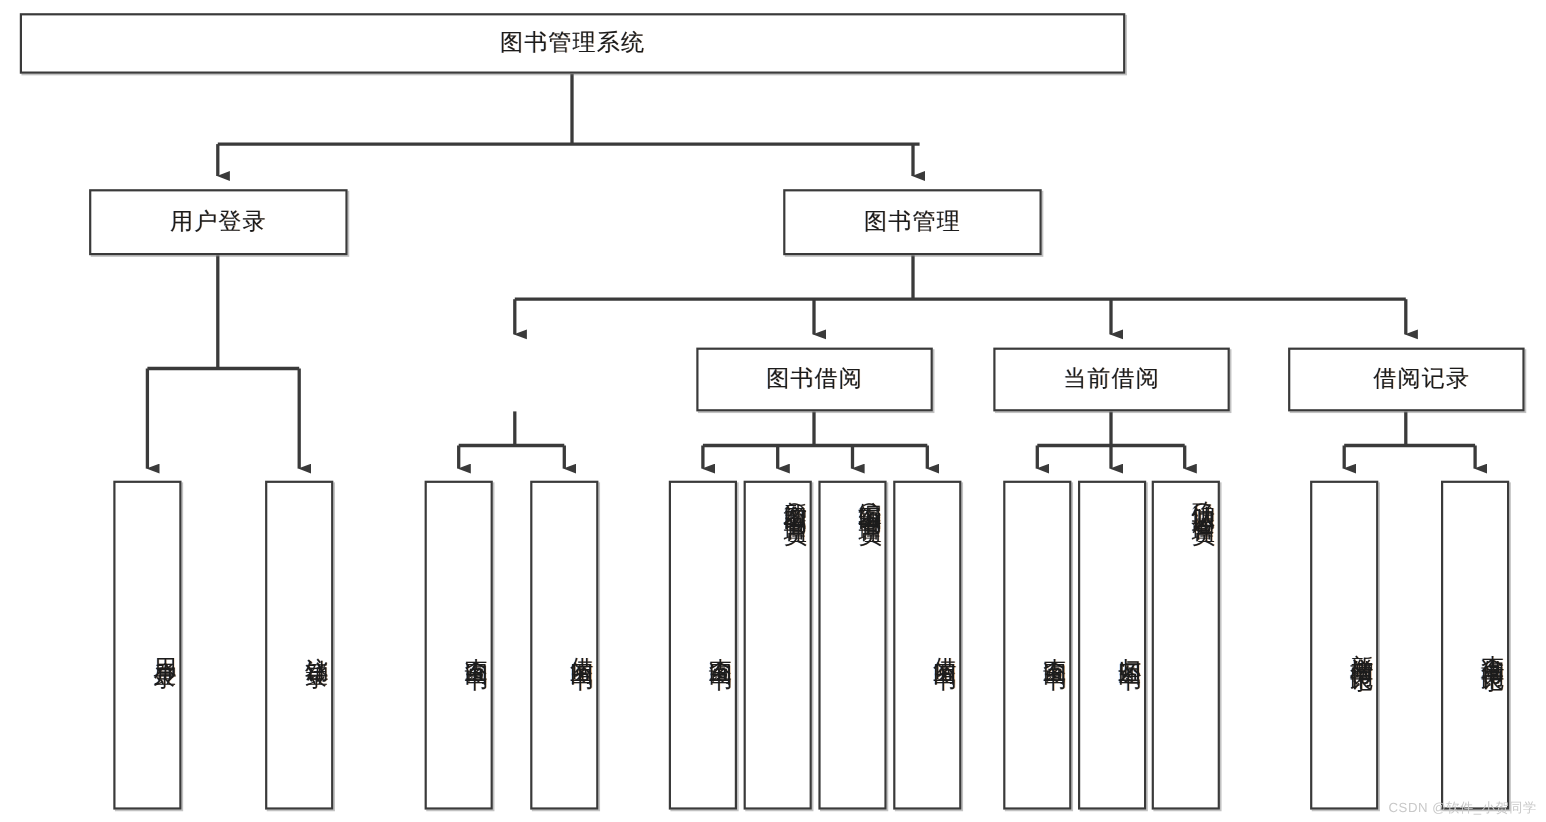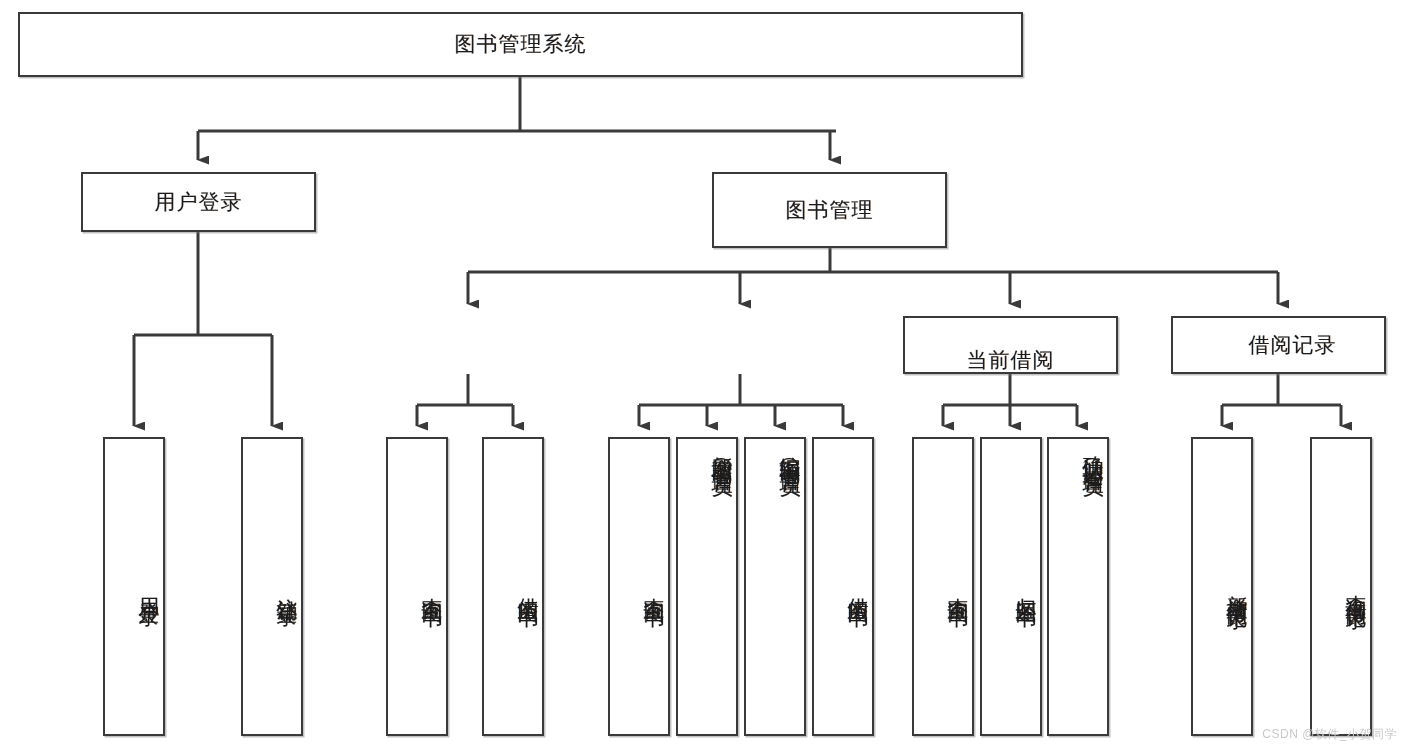--- a/index.html
+++ b/index.html
@@ -99,32 +99,35 @@
       <path d="M1010,405 L1010,426" marker-end="url(#ah)"></path>
       <path d="M1077,405 L1077,426" marker-end="url(#ah)"></path>
 
       <path d="M1278,374 L1278,405"></path>
       <path d="M1222,405 L1341,405"></path>
       <path d="M1222,405 L1222,426" marker-end="url(#ah)"></path>
       <path d="M1341,405 L1341,426" marker-end="url(#ah)"></path>
     </g>
   </svg>
 
-  <div class="node" style="left:18px;top:12px;width:1005px;height:65px;">
+  <div class="node" style="left:18px;top:12px;width:1005px;height:55px;">
     <span class="label">图书管理系统</span>
   </div>
 
   <div class="node" style="left:81px;top:172px;width:235px;height:60px;">
     <span class="label">用户登录</span>
   </div>
-  <div class="node" style="left:712px;top:172px;width:235px;height:76px;">
+  <div class="node" style="left:712px;top:172px;width:235px;height:60px;">
     <span class="label">图书管理</span>
   </div>
 
-  <div class="node" style="left:903px;top:316px;width:215px;height:58px;align-items:flex-end;">
+  <div class="node" style="left:633px;top:316px;width:215px;height:58px;">
+    <span class="label">图书借阅</span>
+  </div>
+  <div class="node" style="left:903px;top:316px;width:215px;height:58px;">
     <span class="label">当前借阅</span>
   </div>
   <div class="node" style="left:1171px;top:316px;width:215px;height:58px;padding-left:28px;">
     <span class="label">借阅记录</span>
   </div>
 
   <div class="node vertical mid" style="left:103px;top:437px;width:62px;height:299px;">
     <span class="label">用户登录</span>
   </div>
   <div class="node vertical mid" style="left:241px;top:437px;width:62px;height:299px;">

